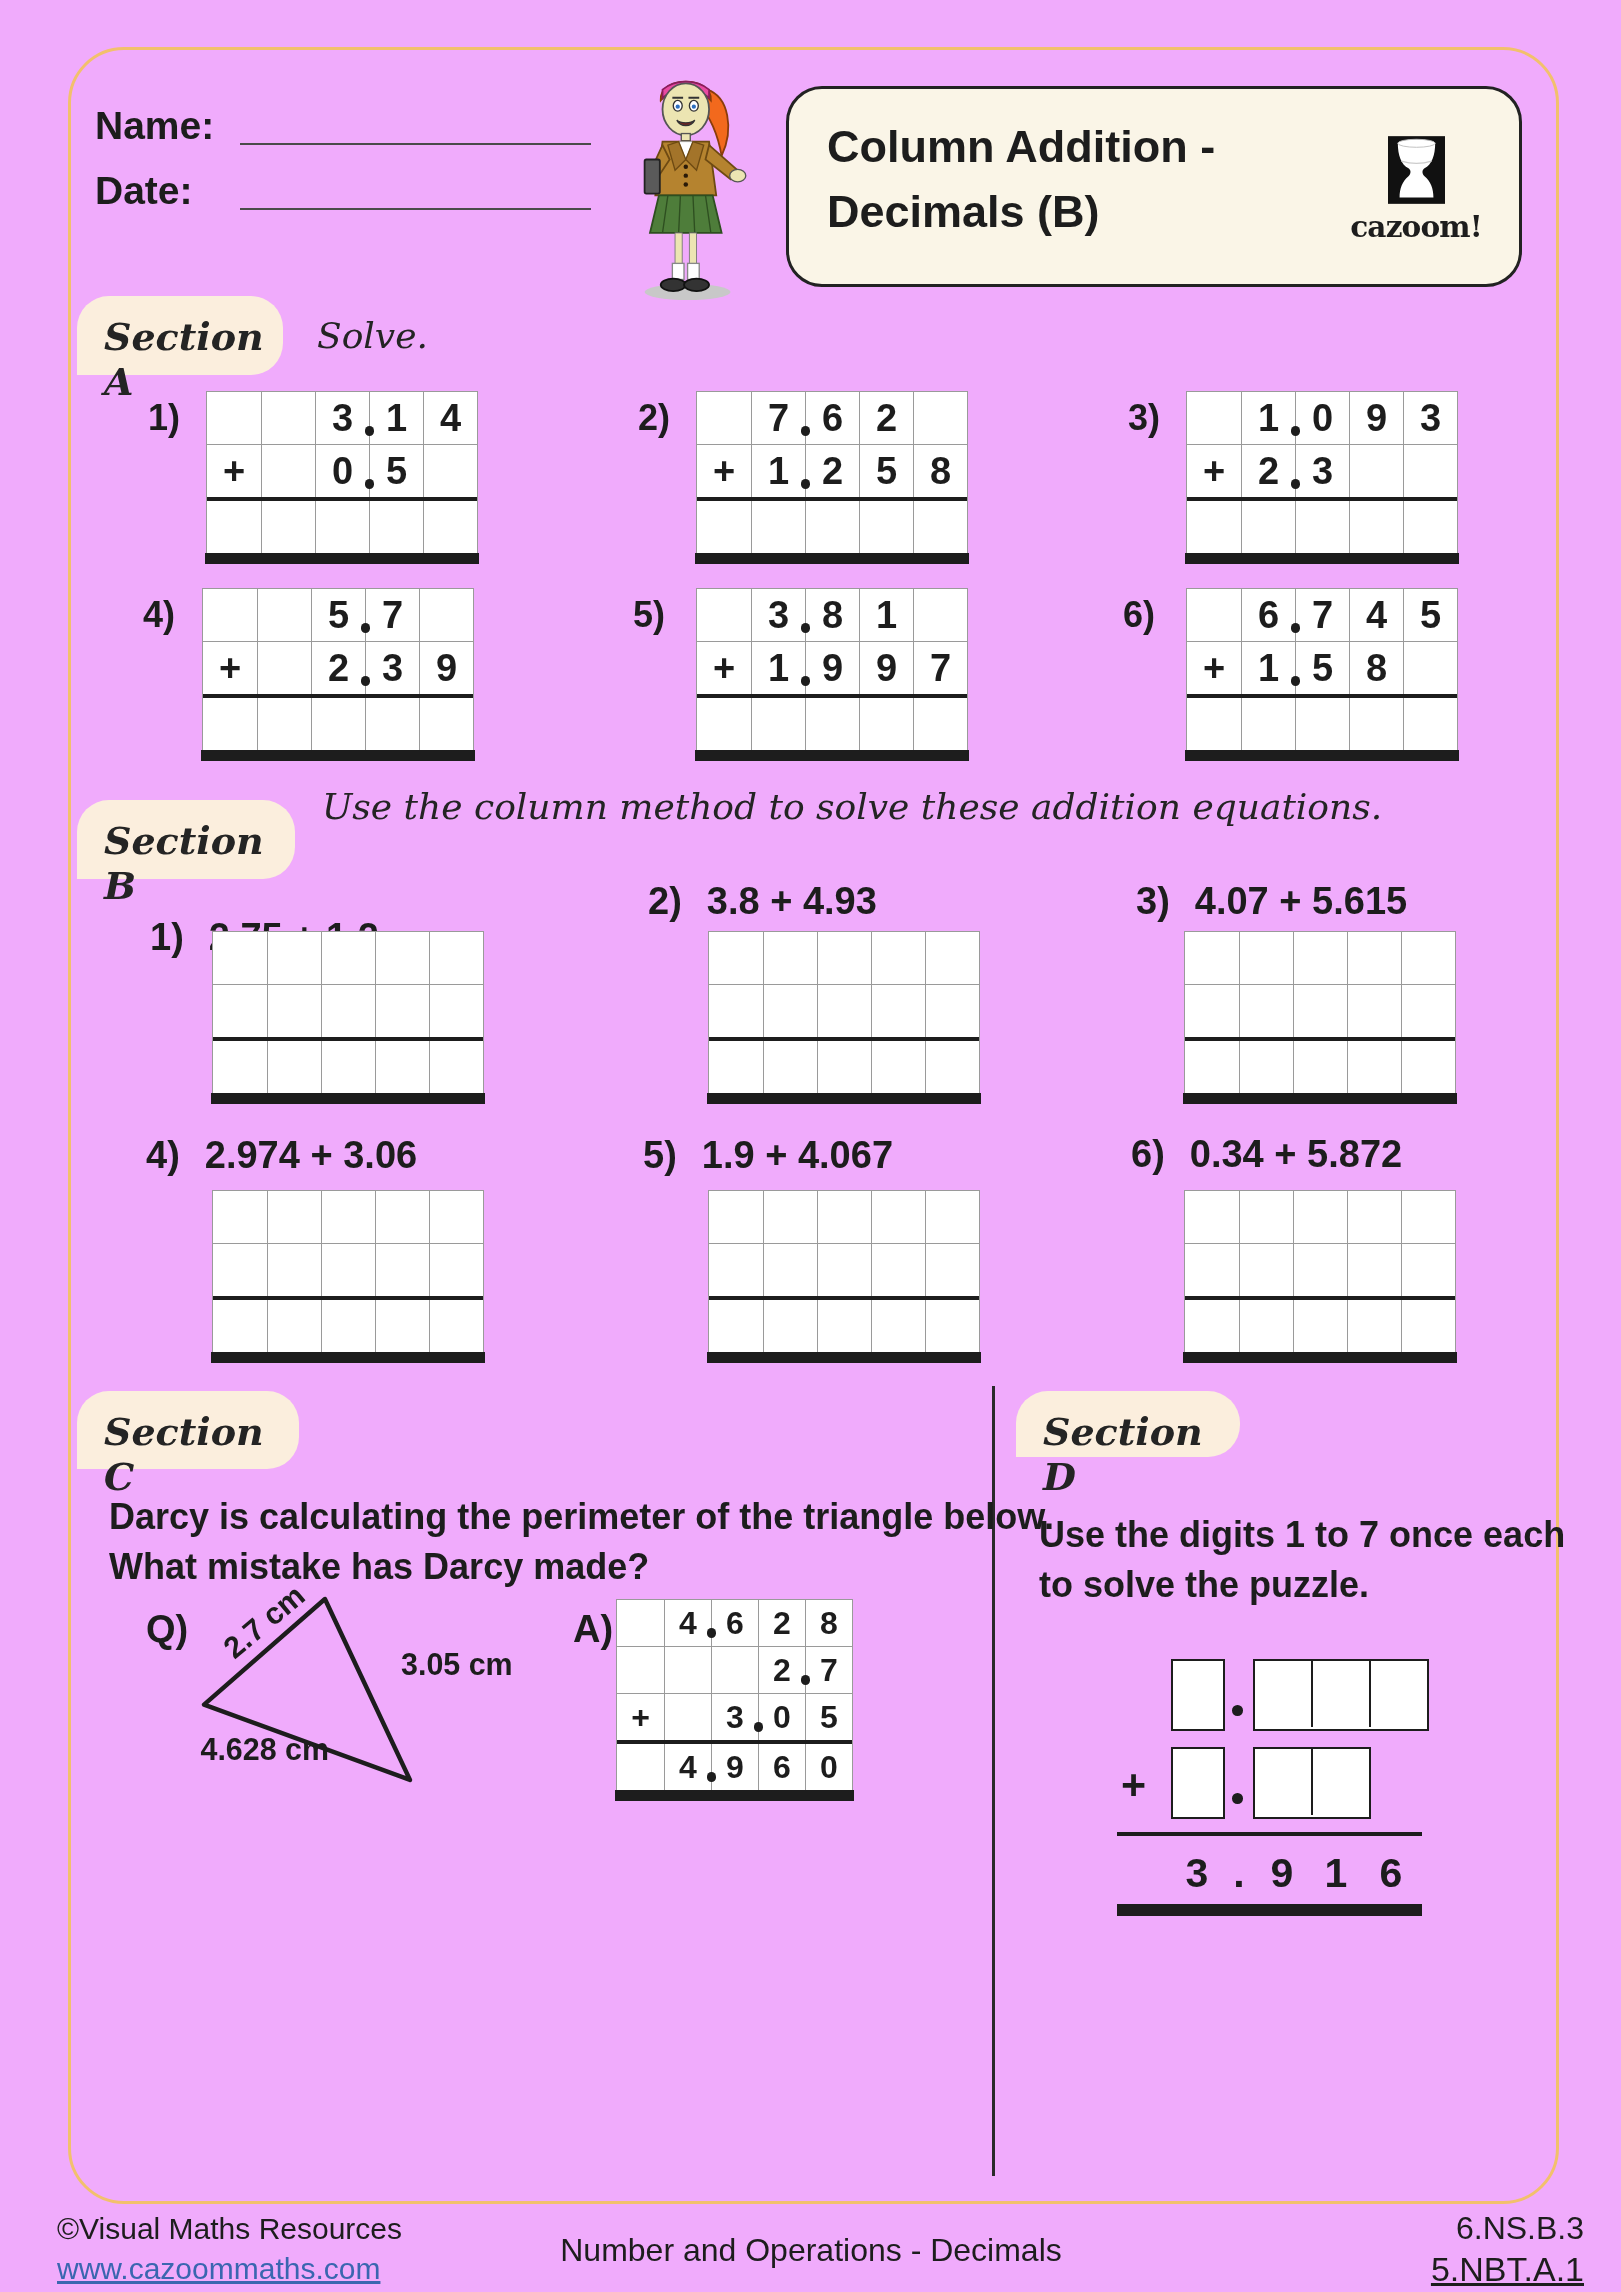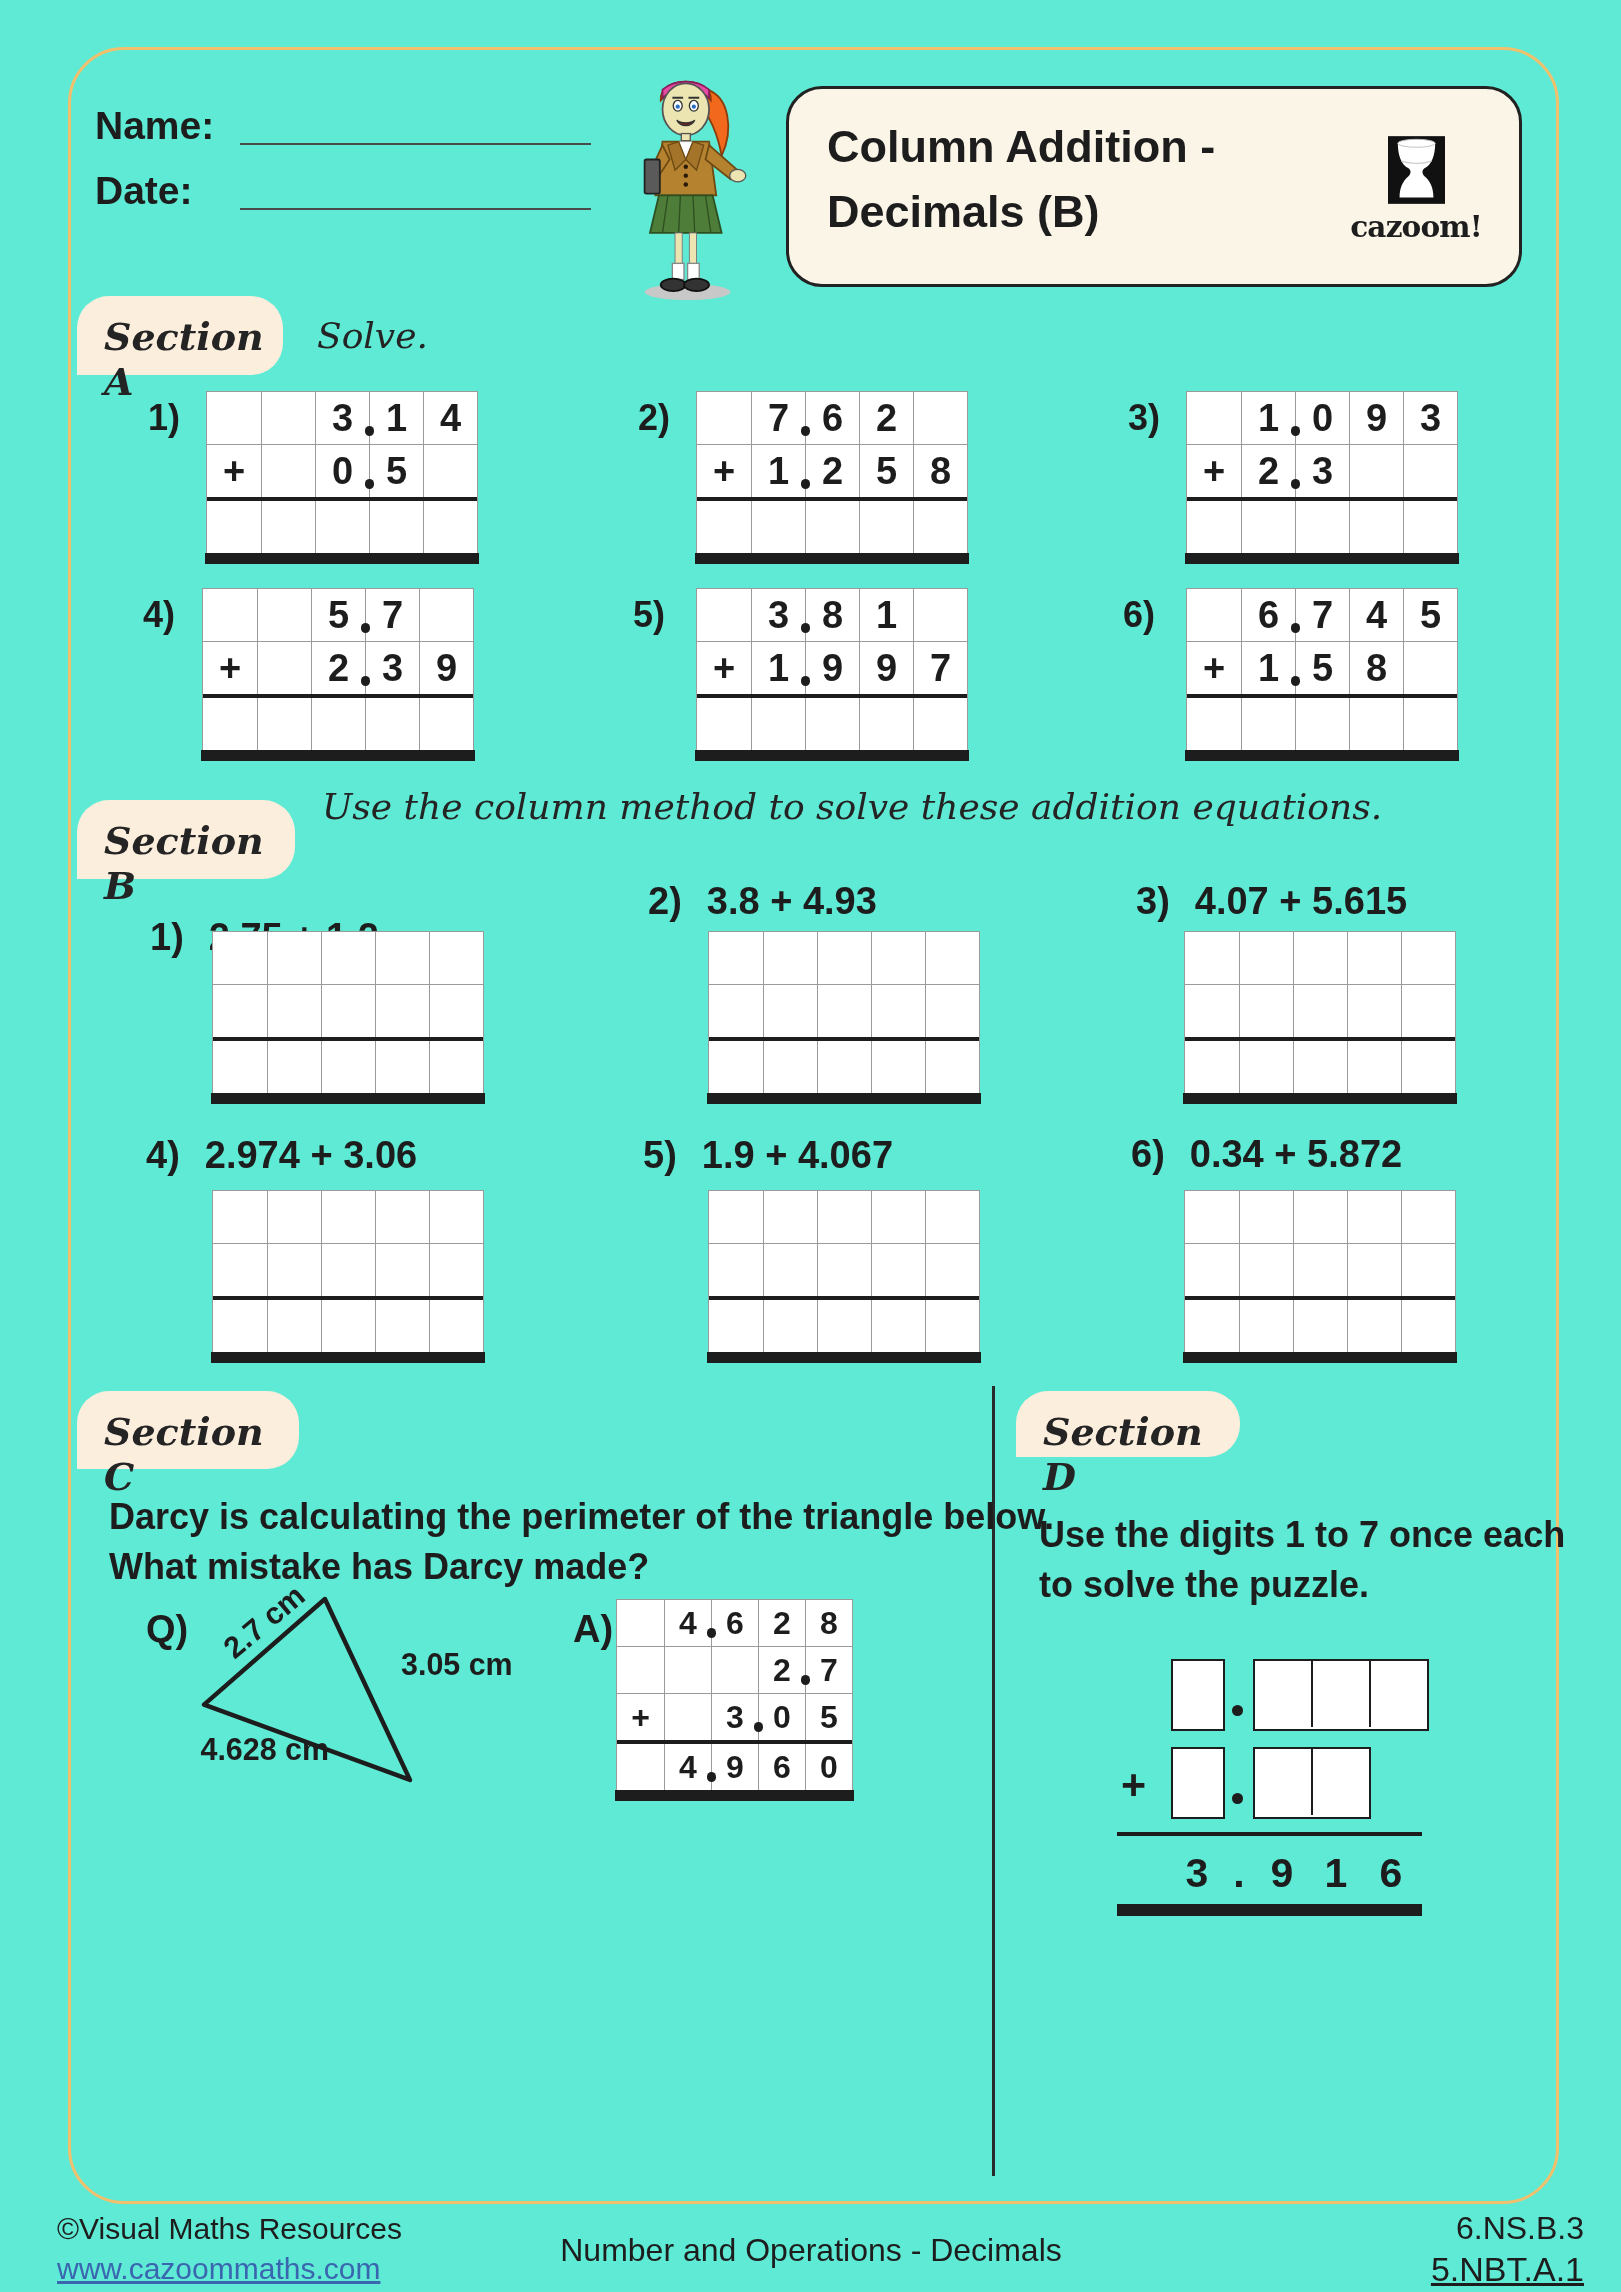--- a/index.html
+++ b/index.html
@@ -1,16 +1,16 @@
 <!DOCTYPE html>
 <html style="font-size:14.3px"><head>
 <meta charset="utf-8">
 <style>
   html,body{margin:0;padding:0;background:#ffffff;}
-  #page{position:relative;width:1622px;height:2293px;background:#5eead4;overflow:hidden;
+  #page{position:relative;width:1622px;height:2293px;background:#f0abfc;overflow:hidden;
         font-family:"Liberation Sans",sans-serif;color:#1d1d1d;}
   .abs{position:absolute;}
   
   #frame{position:absolute;left:68px;top:47px;width:1485px;height:2151px;
          border:3.6px solid #f2c06c;border-radius:56px;background:transparent;}
   
   .hd-label{font-size:39px;font-weight:700;}
   .hd-line{border-bottom:2.7px solid #4a4a4a;height:0.9px;}
   
   #title-box{position:absolute;left:786px;top:86px;width:736px;height:201px;background:#faf5e7;

